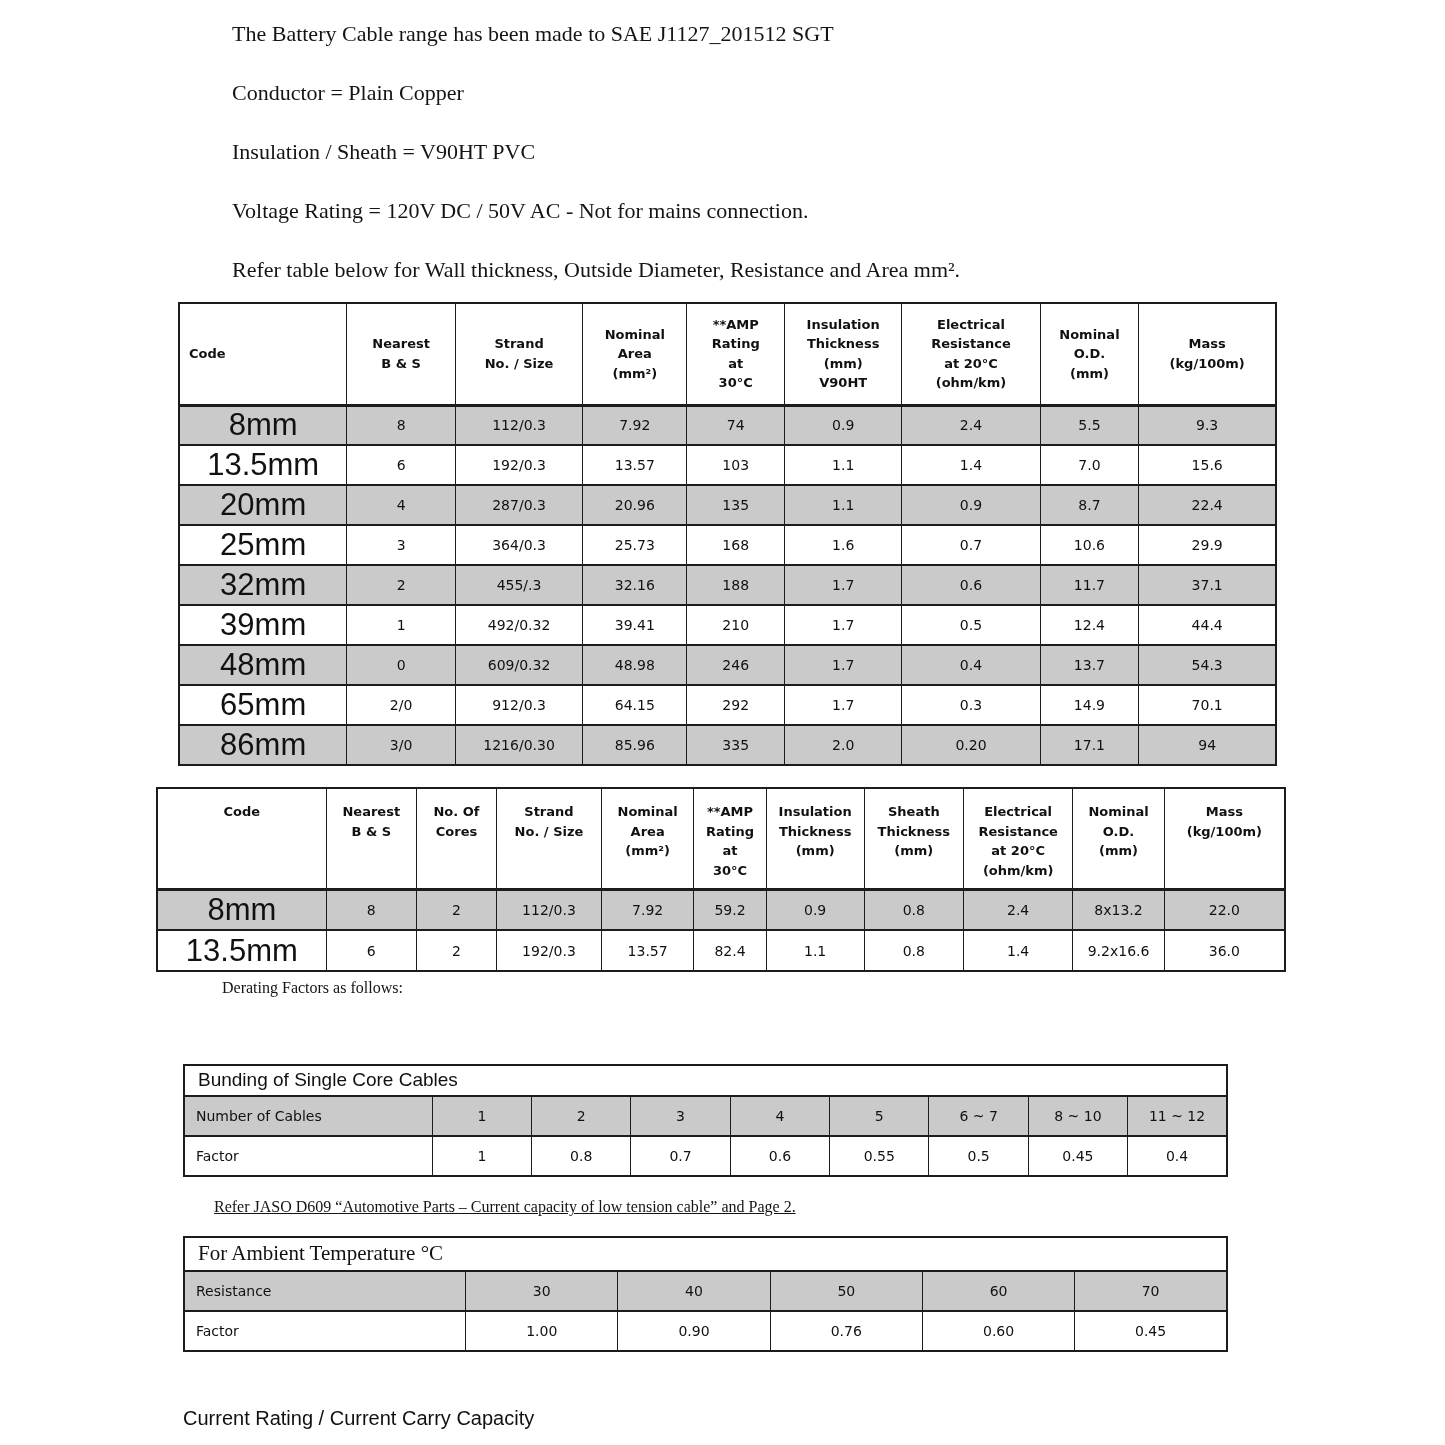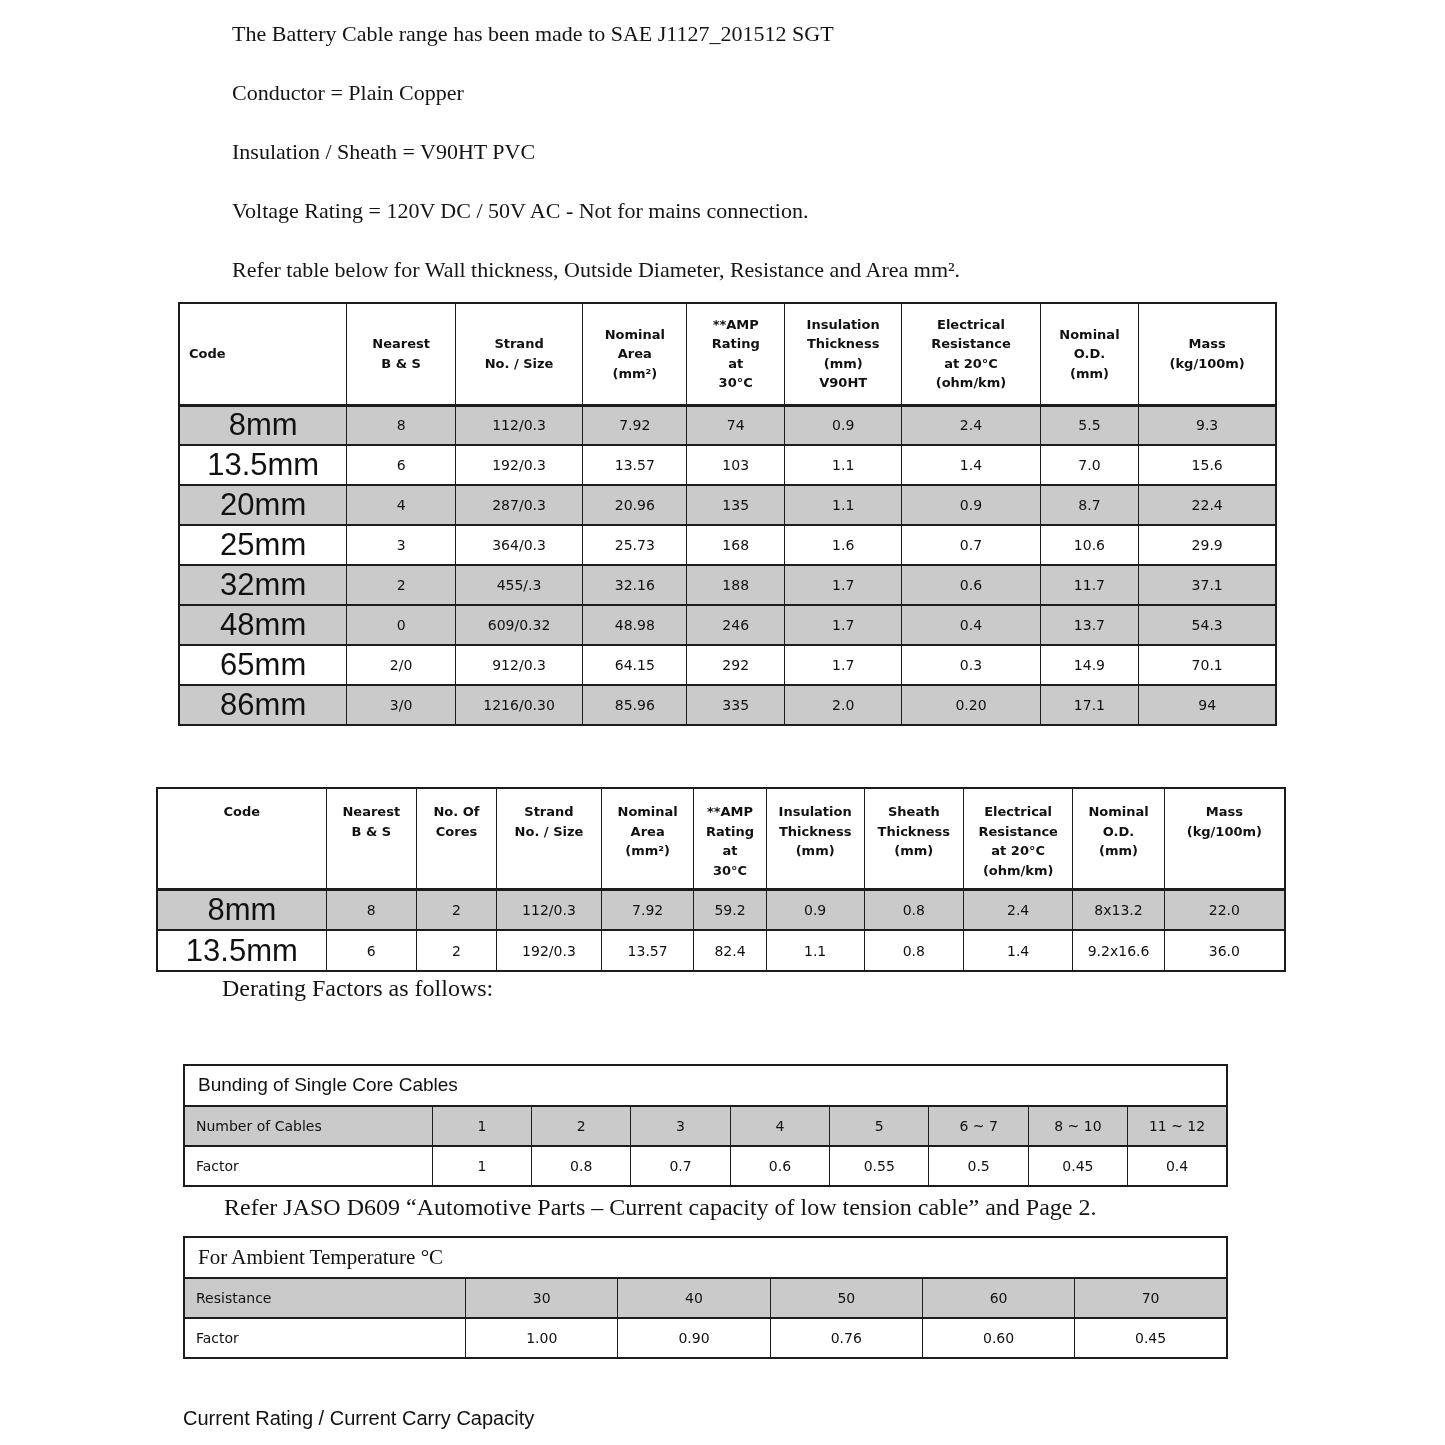--- a/index.html
+++ b/index.html
@@ -27,27 +27,27 @@
     font-family: "Liberation Serif", serif;
     font-size: 22px;
     line-height: 26px;
     color: var(--text);
     white-space: nowrap;
   }
   .heading {
     position: absolute;
     margin: 0;
     font-family: "Liberation Serif", serif;
-    font-size: 24px;
+    font-size: 16px;
     line-height: 26px;
     color: var(--text);
     white-space: nowrap;
   }
   #derating-heading { left: 222px; top: 975px; }
-  #jaso-note { left: 224px; top: 1194px; }
+  #jaso-note { left: 214px; top: 1194px; text-decoration: underline; }
   #footer-line {
     position: absolute;
     left: 183px;
     top: 1407px;
     margin: 0;
     font-family: "Liberation Sans", sans-serif;
     font-size: 20px;
     color: #111;
     white-space: nowrap;
   }
@@ -97,21 +97,21 @@
   #spec2 { left: 156px; top: 787px; width: 1130px; }
   #spec2 thead tr { height: 101px; }
   #spec2 tbody tr { height: 41px; }
   #spec2 th { vertical-align: top; padding-top: 13px; }
   #spec2 thead th { border-bottom-width: 3px; }
   
   .factor { width: 1045px; }
   #bunding { left: 183px; top: 1064px; }
   #ambient { left: 183px; top: 1236px; }
   .factor tr { height: 40px; }
-  .factor tr.title-row { height: 41px; }
+  .factor tr.title-row { height: 31px; }
   .factor th.title-cell {
     text-align: left;
     padding-left: 13px;
     font-weight: normal;
   }
   #bunding th.title-cell {
     font-family: "Liberation Sans", sans-serif;
     font-size: 19px;
   }
   #ambient th.title-cell {
@@ -226,20 +226,31 @@
         <tr class="shaded">
           <td class="code">32mm</td>
           <td>2</td>
           <td>455/.3</td>
           <td>32.16</td>
           <td>188</td>
           <td>1.7</td>
           <td>0.6</td>
           <td>11.7</td>
           <td>37.1</td>
+        </tr>
+        <tr>
+          <td class="code">39mm</td>
+          <td>1</td>
+          <td>492/0.32</td>
+          <td>39.41</td>
+          <td>210</td>
+          <td>1.7</td>
+          <td>0.5</td>
+          <td>12.4</td>
+          <td>44.4</td>
         </tr>
         <tr class="shaded">
           <td class="code">48mm</td>
           <td>0</td>
           <td>609/0.32</td>
           <td>48.98</td>
           <td>246</td>
           <td>1.7</td>
           <td>0.4</td>
           <td>13.7</td>

